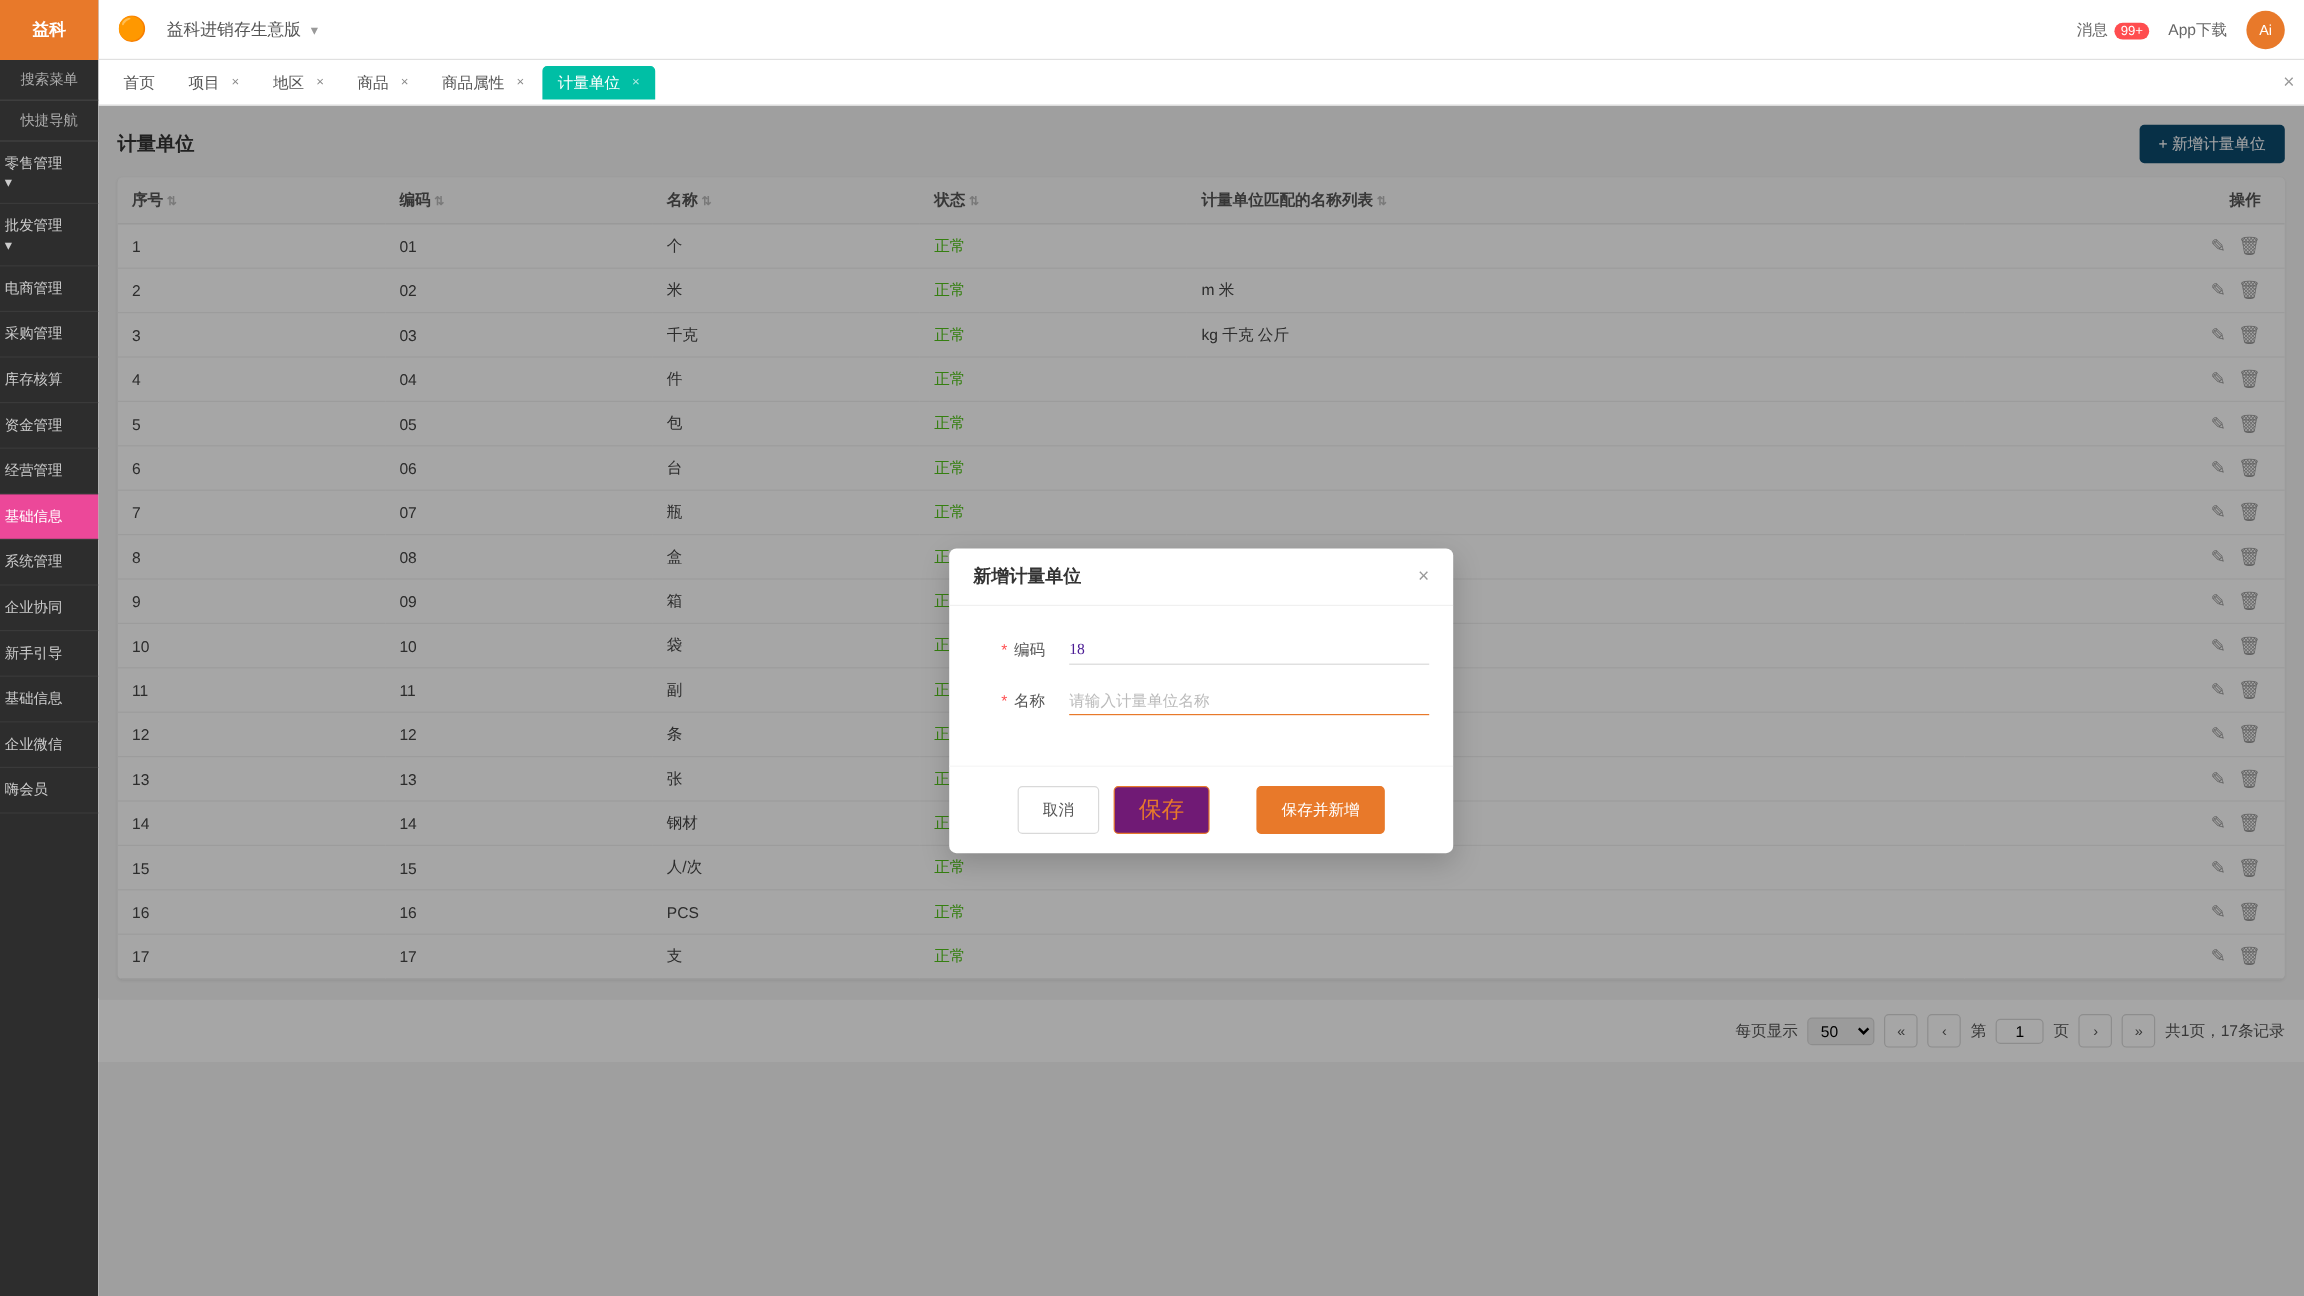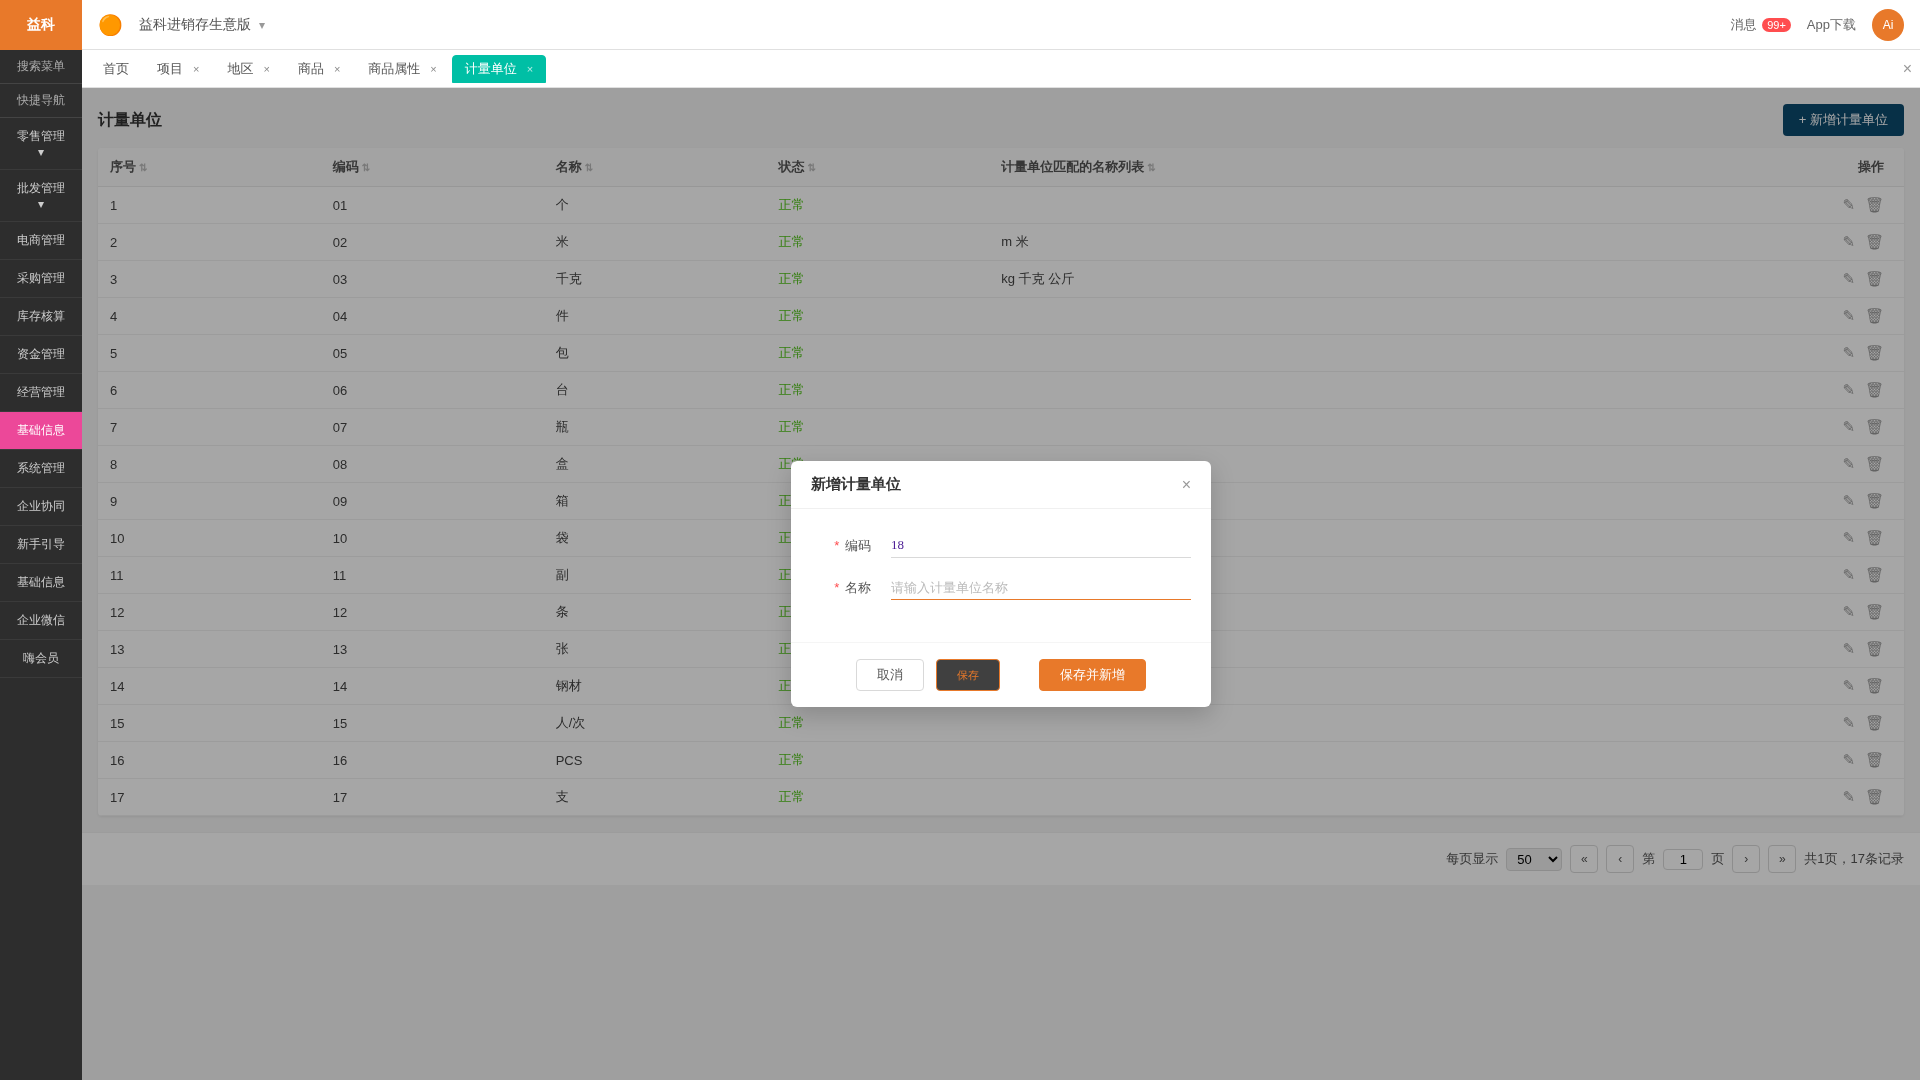--- a/index.html
+++ b/index.html
@@ -32,21 +32,21 @@
     .sidebar-search {
       padding: 8px 6px;
       font-size: 12px;
       color: #aaa;
       text-align: center;
       cursor: pointer;
       border-bottom: 1px solid #444;
     }
     .sidebar-nav-item {
       padding: 10px 4px;
-      text-align: center;
+      text-align: left;
       font-size: 12px;
       color: #ccc;
       cursor: pointer;
       border-bottom: 1px solid #3a3a3a;
     }
     .sidebar-nav-item.active { background: #ec4899; color: #fff; }
 
     
     .main-area {
       flex: 1;
@@ -332,26 +332,26 @@
       border: 1px solid #d9d9d9;
       background: #fff;
       color: #555;
       padding: 6px 20px;
       border-radius: 4px;
       cursor: pointer;
       font-size: 13px;
     }
     .btn-save {
       border: 1px solid #e8792a;
-      background: #404040;
+      background: #701a75;
       color: #e8792a;
       padding: 6px 20px;
       border-radius: 4px;
       cursor: pointer;
-      font-size: 11px;
+      font-size: 19px;
     }
     .btn-save-new {
       background: #e8792a;
       border: 1px solid #e8792a;
       color: #fff;
       padding: 6px 20px;
       border-radius: 4px;
       cursor: pointer;
       font-size: 13px;
       margin-left: 27px;

